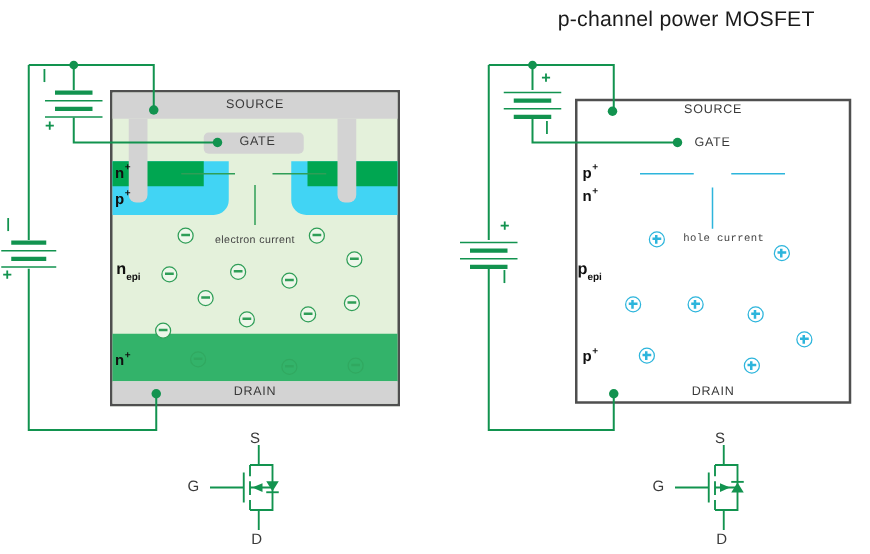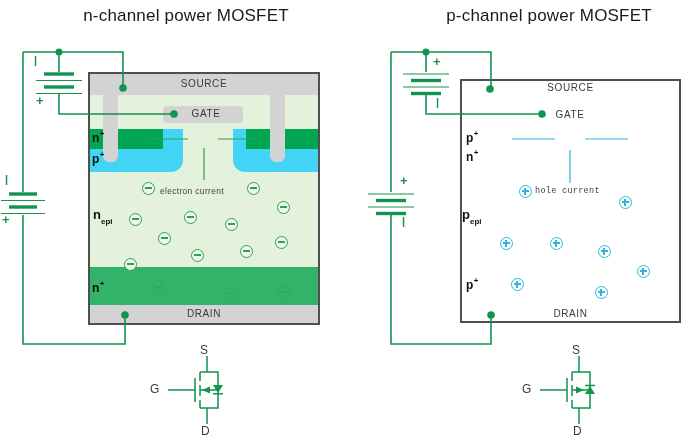--- a/index.html
+++ b/index.html
@@ -25,21 +25,21 @@
   .cyanw{background:var(--p-well-cyan,#41d4f4);}
   .band{background:var(--band-green,#33b36a);}
   
   .lbl{position:absolute;z-index:3;color:#1a1a1a;white-space:nowrap;}
   .title{font-size:17px;color:var(--text-dark,#1a1a1a);text-align:center;letter-spacing:.2px;}
   .dtext{font-size:10px;color:#3a3a3a;letter-spacing:.6px;text-align:center;}
   .rlbl{font-weight:bold;font-size:12px;color:#101010;}
   .rlbl sup{font-size:8px;position:relative;top:-1px;left:.5px;}
   .rlbl sub{font-size:8px;font-weight:bold;position:relative;bottom:-2px;}
   .epi-main{font-size:13px;}
-  .cur-lbl{font-size:8.5px;color:#444;text-align:left;letter-spacing:.3px;}
+  .cur-lbl{font-size:8.5px;color:#444;text-align:center;letter-spacing:.3px;}
   .pol{font-weight:bold;color:var(--wire,#12934f);}
   .pol-plus{font-size:13px;}
   .pol-minus{font-size:11px;}
   .sgd{font-size:12px;color:#3a3a3a;}
   
   .particle{position:absolute;width:13px;height:13px;border-radius:50%;
             border:1.5px solid;box-sizing:border-box;z-index:3;}
   .electron{border-color:var(--electron-green,#2f9e57);background:#eef7ea;}
   .electron::before{content:"";position:absolute;left:2px;right:2px;top:50%;height:1.5px;
             margin-top:-0.75px;background:var(--electron-green,#2f9e57);}
@@ -125,21 +125,20 @@
     <g>
       <path class="sym" d="M579,356 V372 M572,372 H590 V408 H572 M579,408 V424
                            M572,372 V381 M572,385 V396 M572,400 V408
                            M567,378 V402 M540,390 H567 M572,390 H590"></path>
       <polygon class="symf" points="584,390 576,386.5 576,393.5"></polygon>
       <polygon class="symf" points="585,394 595,394 590,386"></polygon>
       <line class="sym" x1="585" y1="385.5" x2="595" y2="385.5"></line>
     </g>
   </svg>
 
-  <div class="lbl title" style="left:36px;top:6px;width:300px;">n-channel power MOSFET</div>
 
   <span class="lbl pol pol-minus" style="left:34px;top:54px;">|</span>
   <span class="lbl pol pol-plus" style="left:36px;top:93px;">+</span>
   <span class="lbl pol pol-minus" style="left:5px;top:173px;">|</span>
   <span class="lbl pol pol-plus" style="left:2px;top:212px;">+</span>
 
   <div class="lbl dtext" style="left:90px;top:78px;width:228px;">SOURCE</div>
   <div class="lbl dtext" style="left:166px;top:108px;width:80px;">GATE</div>
   <span class="lbl rlbl" style="left:92px;top:130px;">
     <b>n</b><sup>+</sup>

